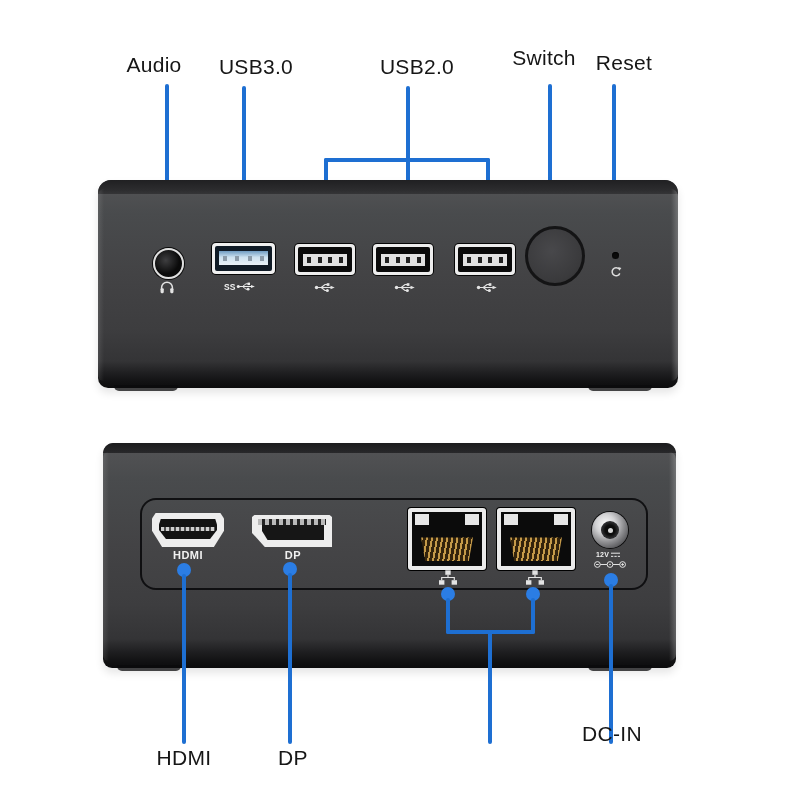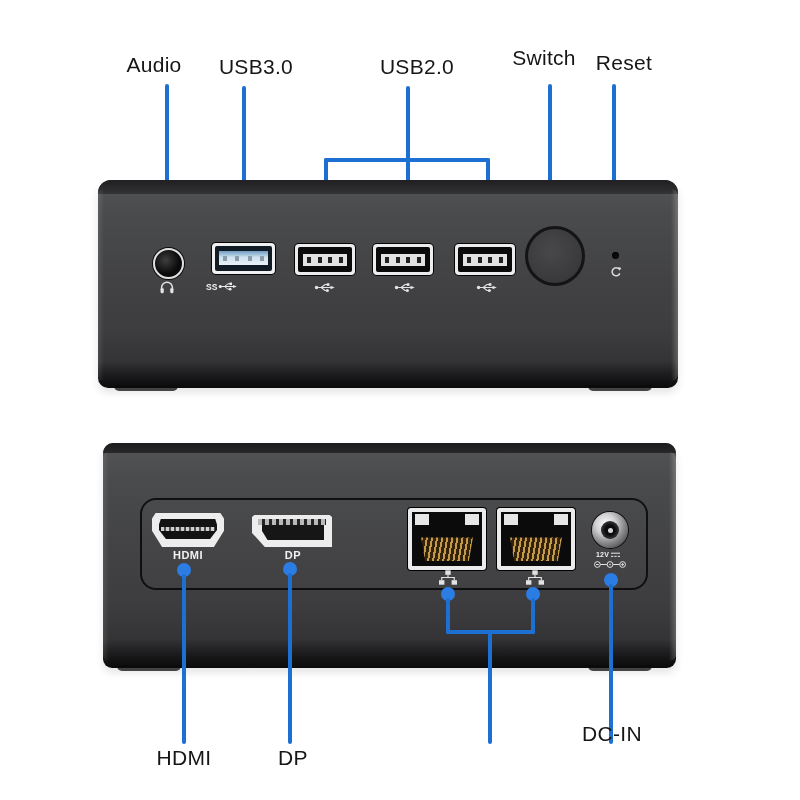--- a/index.html
+++ b/index.html
@@ -154,21 +154,21 @@
     <div class="usb3" style="left:114px;top:63px;width:57px;height:25px">
       <div class="usb3-cavity">
           <div class="usb3-tab">
             <i></i>
             <i></i>
             <i></i>
             <i></i>
           </div>
         </div>
     </div>
-    <div class="ss-wrap" style="position:absolute;left:108px;top:101px">
+    <div class="ss-wrap" style="position:absolute;left:126px;top:101px">
       <span>SS</span>
       <svg width="20" height="11" viewBox="0 0 26 13">
         <circle cx="3" cy="6.5" r="2" fill="#ececec"></circle>
         <path d="M3,6.5 H20 M8.5,6.5 L13,3 H15.5 M8.5,6.5 L13,10 H14.5" stroke="#ececec" stroke-width="1.3" fill="none"></path>
         <rect x="15" y="1.4" width="3.2" height="3.2" fill="#ececec"></rect>
         <circle cx="15.8" cy="10" r="1.8" fill="#ececec"></circle>
         <polygon points="19.5,4.4 24.5,6.5 19.5,8.6" fill="#ececec"></polygon>
       </svg>
     </div>
 

